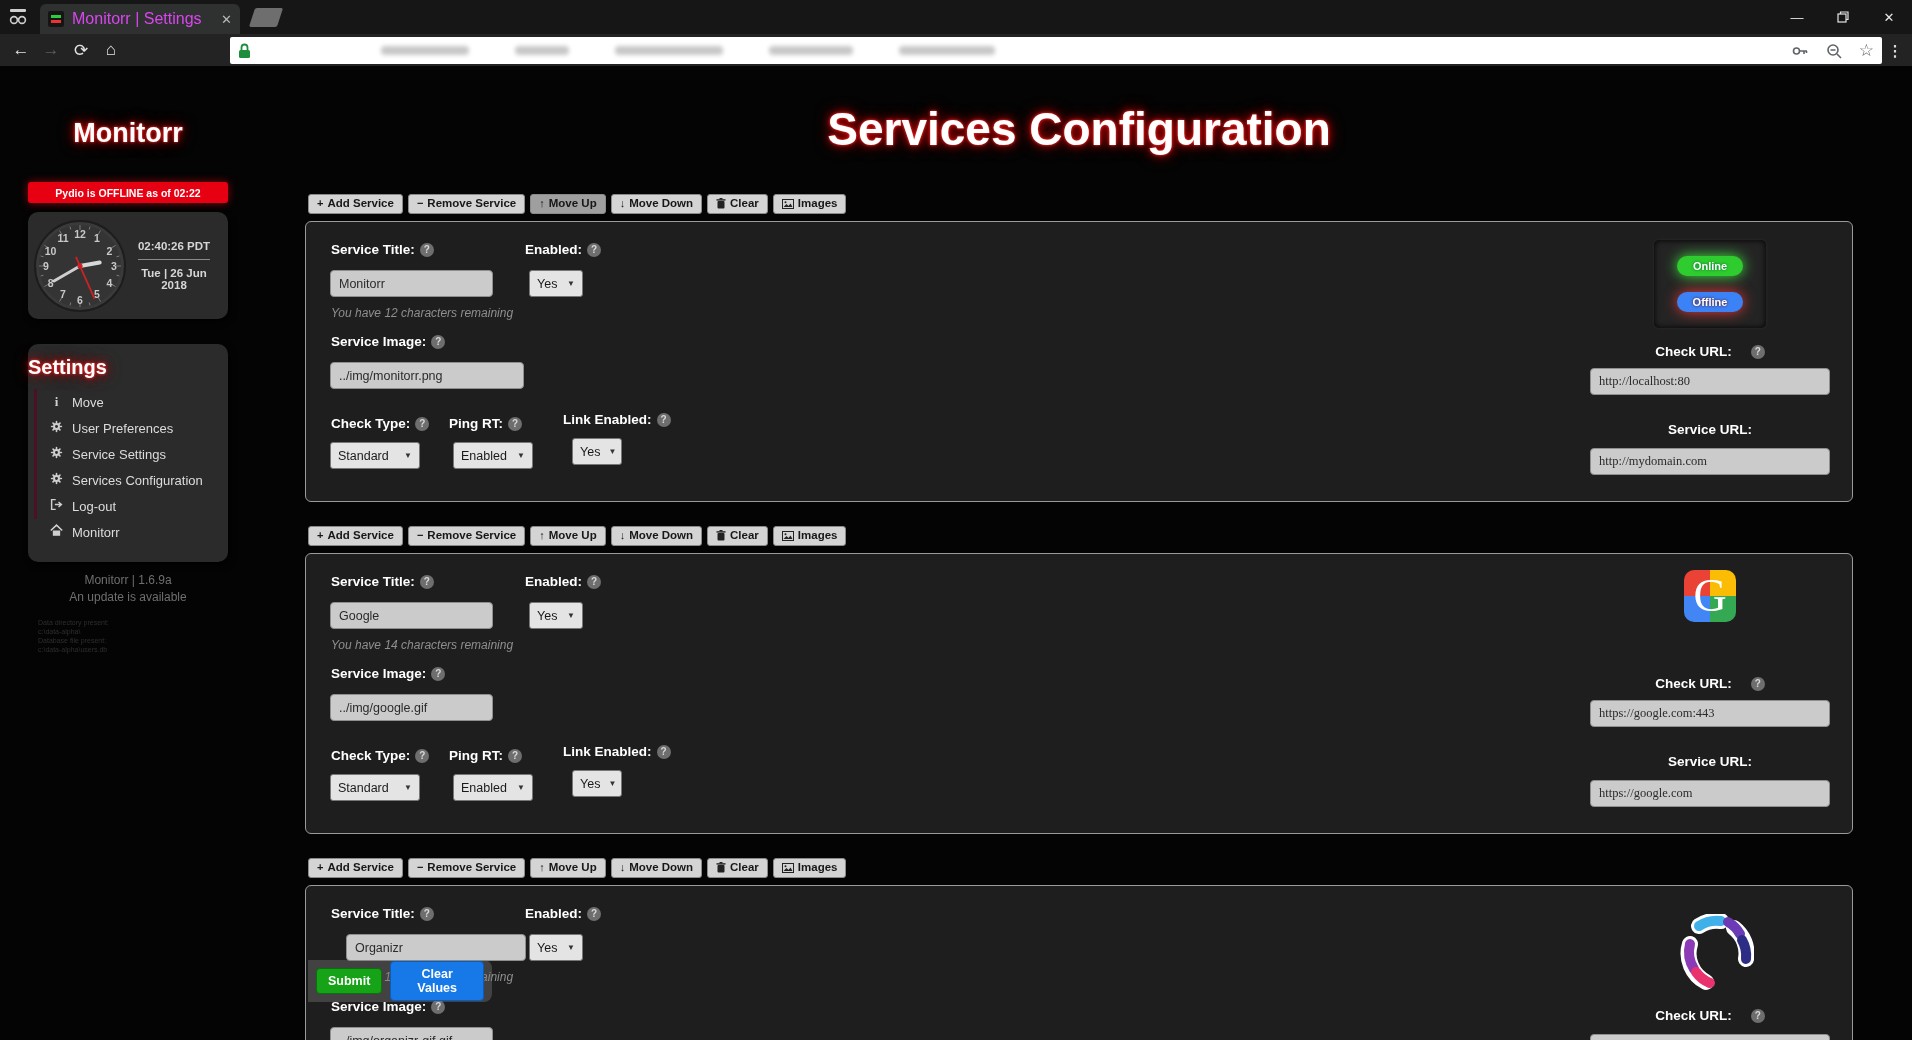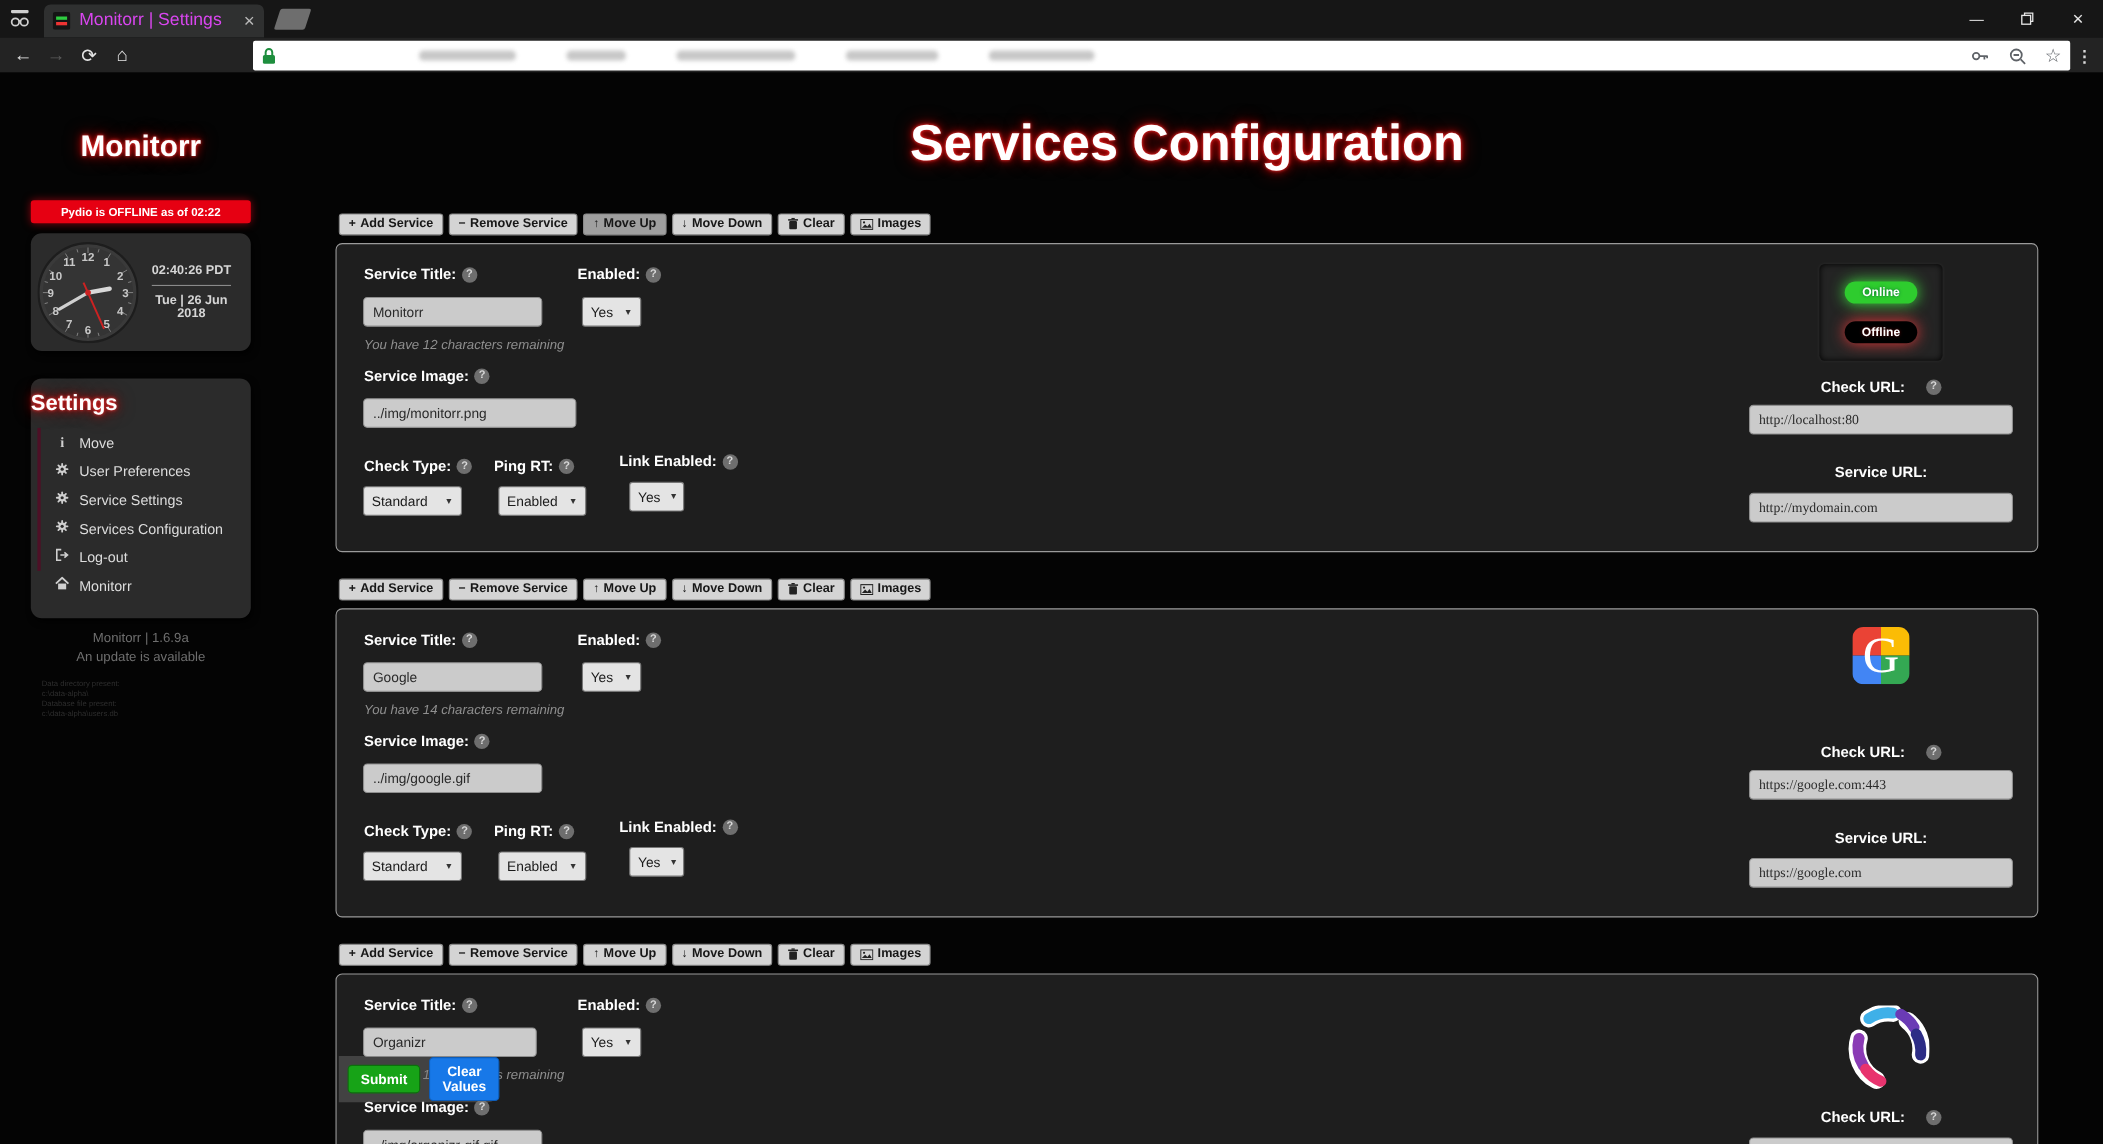--- a/index.html
+++ b/index.html
@@ -88,29 +88,29 @@
              gap:19px; align-items:center; position:absolute; width:240px; }
   .prinput { position:absolute; left:0; width:240px; height:27px; background:#cbcbcb;
              border:1px solid #8f8f8f; border-radius:4px; color:#2b2b2b; font-size:12.5px;
              padding:0 8px; font-family:Liberation Serif, serif; }
   .status-box { position:absolute; left:64px; top:18px; width:112px; height:88px; background:#242424;
                 border-radius:5px; box-shadow:inset 0 0 6px #000, 0 0 4px rgba(255,255,255,.06);
                 display:flex; flex-direction:column; align-items:center; justify-content:space-evenly; }
   .pill { width:66px; height:20px; border-radius:10px; color:#fff; font-size:11px; font-weight:bold;
           display:flex; align-items:center; justify-content:center; cursor:pointer; }
   .pill.online { background:#2ecc2e; box-shadow:0 0 14px rgba(70,255,70,.9); text-shadow:0 0 3px #063; }
-  .pill.offline { background:#000000; box-shadow:0 0 14px rgba(255,60,60,.9); text-shadow:0 0 3px #600; }
+  .pill.offline { background:#3b82f6; box-shadow:0 0 14px rgba(255,60,60,.9); text-shadow:0 0 3px #600; }
   .glogo { position:absolute; left:94px; top:16px; width:52px; height:52px; border-radius:10px;
            overflow:hidden; display:grid; grid-template-columns:1fr 1fr; grid-template-rows:1fr 1fr; }
   .glogo i { display:block; }
   .glogo .g { position:absolute; inset:0; display:flex; align-items:center; justify-content:center;
               color:#fff; font-family:"Liberation Serif", serif; font-size:46px; line-height:1; }
   .ologo { position:absolute; left:86px; top:28px; }
 
-  .action-bar { position:absolute; left:308px; top:894px; width:144px; height:42px;
+  .action-bar { position:absolute; left:308px; top:894px; width:184px; height:42px;
                 background:rgba(125,125,125,.38); border-radius:0 8px 8px 0; display:flex;
                 align-items:center; gap:8px; padding:0 8px; z-index:20; }
   .btn-submit { background:#17a317; border:1px solid #0c700c; color:#fff; font-weight:bold;
                 font-size:12.5px; border-radius:4px; padding:5px 11px; cursor:pointer; }
   .btn-clear { background:#1778e8; border:1px solid #0d5cb8; color:#fff; font-weight:bold;
                font-size:12.5px; border-radius:4px; padding:5px 11px; cursor:pointer; }
 </style>
 </head>
 <body>
 
@@ -562,21 +562,21 @@
   <div class="panel" style="top:819px; height:290px">
     <div class="pl">
       <div class="flabel" style="left:1px; top:20px">
           <span>Service Title:</span>
           <span class="help">?</span>
         </div>
       <div class="flabel" style="left:195px; top:20px">
           <span>Enabled:</span>
           <span class="help">?</span>
         </div>
-      <input class="tinput" style="left: 0px; top: 48px; width: 158px;" value="Organizr">
+      <input class="tinput" style="left: 16px; top: 48px; width: 180px;" value="Organizr">
       <div class="sel" style="left:199px; top:48px; width:54px">
           <span>Yes</span>
           <span class="caret">▼</span>
         </div>
       <div class="remaining" style="left:1px; top:84px">You have 12 characters remaining</div>
       <div class="flabel" style="left:1px; top:113px">
           <span>Service Image:</span>
           <span class="help">?</span>
         </div>
       <input class="tinput" style="left: 0px; top: 141px; width: 163px;" value="../img/organizr-gif.gif">

